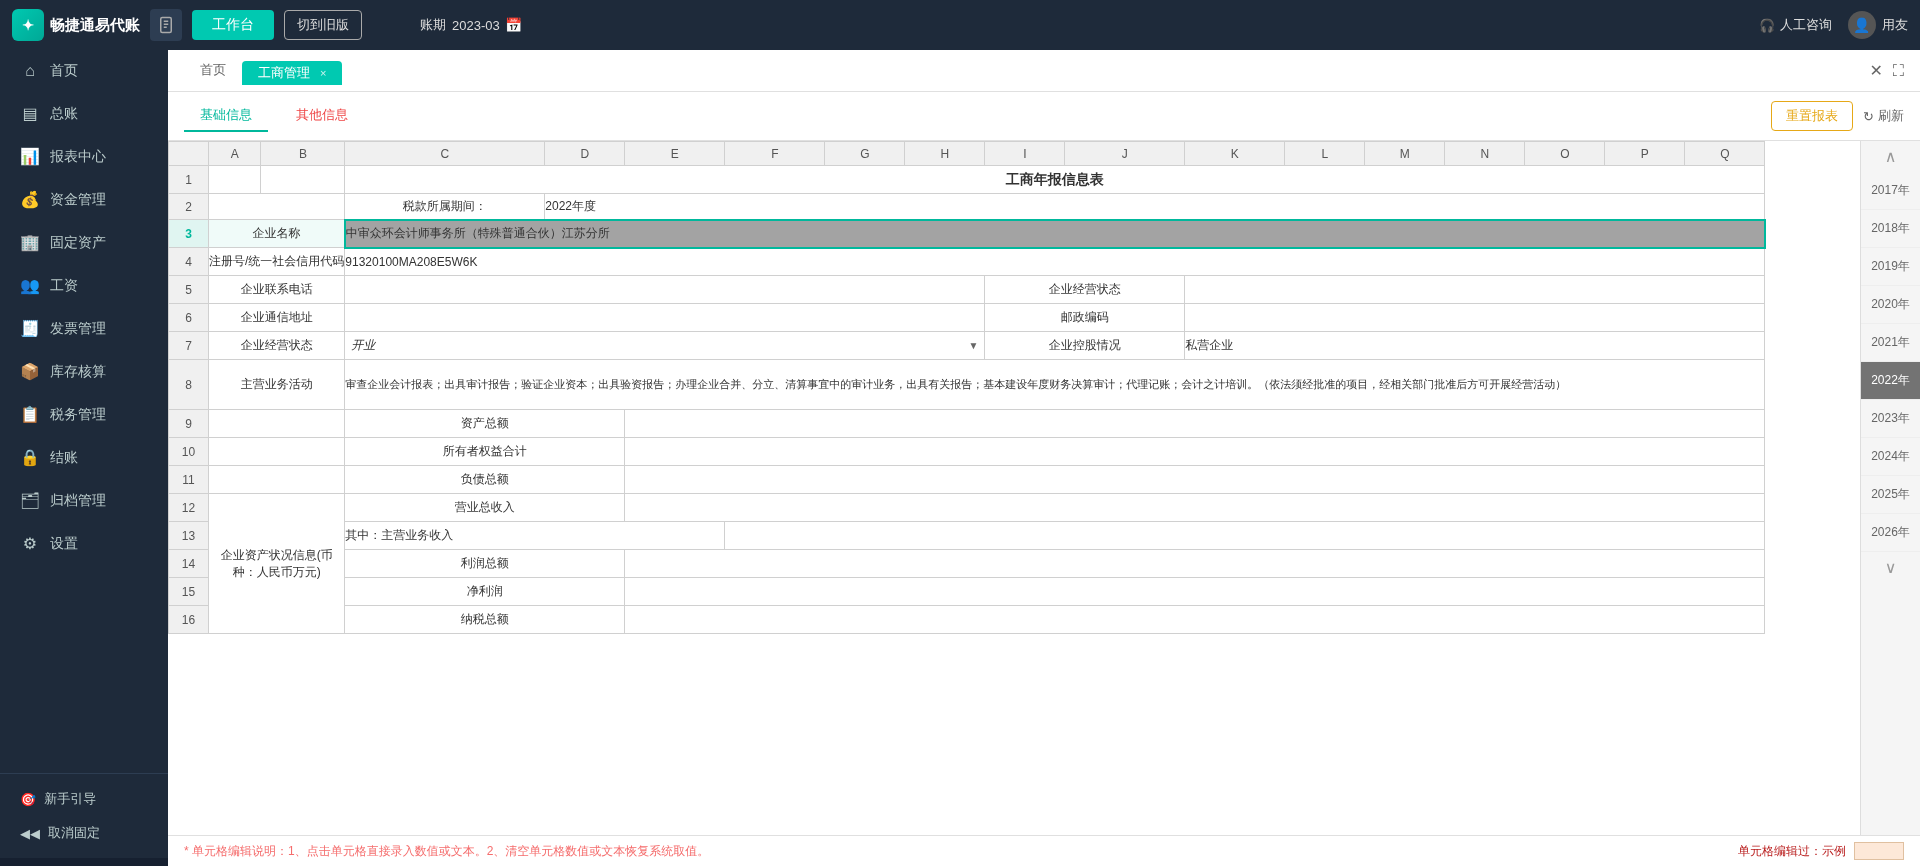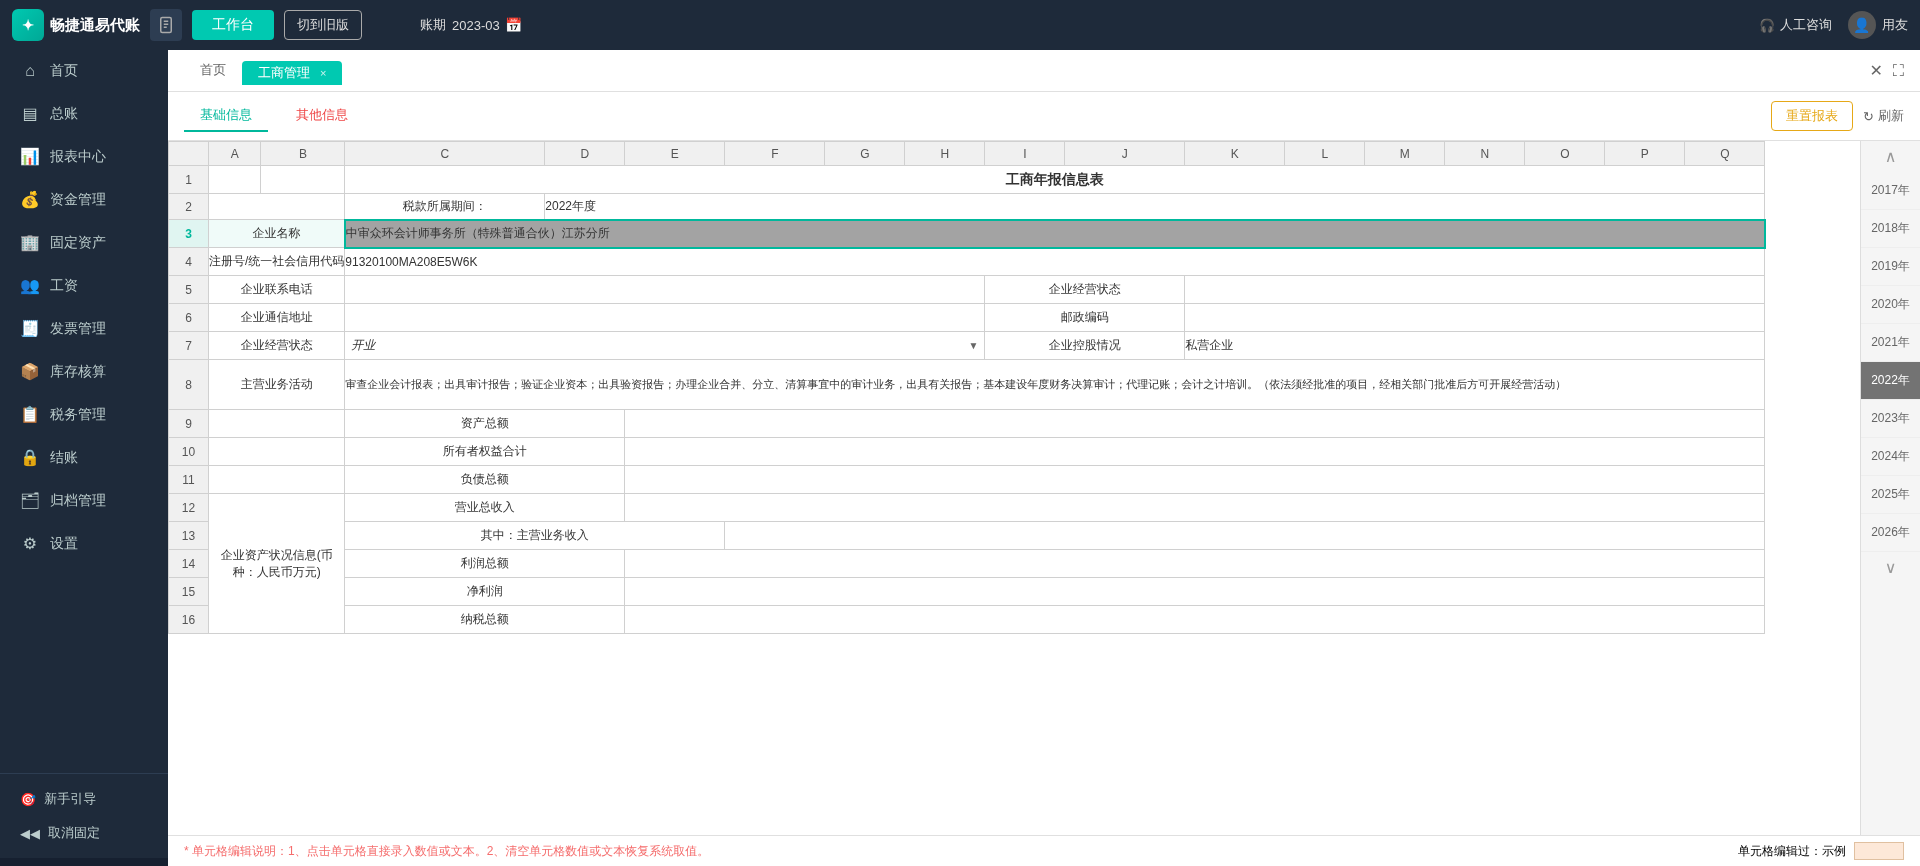--- a/index.html
+++ b/index.html
@@ -67,21 +67,21 @@
     .row-header { background: #f0f0f0; text-align: center; font-weight: normal; color: #555; width: 36px; min-width: 36px; }
     .cell { height: 28px; padding: 2px 6px; vertical-align: middle; white-space: nowrap; }
     .cell.merged-title { text-align: center; font-size: 14px; font-weight: bold; }
     .cell.label { text-align: center; color: #333; }
     .cell.highlighted { background: #a3a3a3; border: 2px solid #00b89c !important; }
 
     .row-2 td { height: 26px; }
 
     
     .bottom-bar { background: #fff; border-top: 1px solid #e0e0e0; padding: 6px 16px; display: flex; align-items: center; justify-content: space-between; flex-shrink: 0; font-size: 12px; color: #f56c6c; }
-    .bottom-right { color: #000000; display: flex; align-items: center; gap: 8px; }
+    .bottom-right { color: #b91c1c; display: flex; align-items: center; gap: 8px; }
     .sample-cell { width: 50px; height: 18px; background: #fde8d8; border: 1px solid #e0c0a0; display: inline-block; vertical-align: middle; }
 
     
     ::-webkit-scrollbar { width: 8px; height: 8px; }
     ::-webkit-scrollbar-thumb { background: #ccc; border-radius: 4px; }
   </style>
 </head>
 <body>
 
 <div class="app-wrapper">
@@ -349,21 +349,21 @@
 
                 <tr>
                   <td class="row-header">12</td>
                   <td class="cell label" rowspan="5" colspan="2" style="text-align:center; vertical-align:middle; white-space:normal;">企业资产状况信息(币种：人民币万元)</td>
                   <td class="cell label" colspan="2">营业总收入</td>
                   <td class="cell" colspan="13"></td>
                 </tr>
 
                 <tr>
                   <td class="row-header">13</td>
-                  <td class="cell label" colspan="3" style="text-align:center;">其中：主营业务收入</td>
+                  <td class="cell label" colspan="3" style="text-align:left;">其中：主营业务收入</td>
                   <td class="cell" colspan="12"></td>
                 </tr>
 
                 <tr>
                   <td class="row-header">14</td>
                   <td class="cell label" colspan="2">利润总额</td>
                   <td class="cell" colspan="13"></td>
                 </tr>
 
                 <tr>

